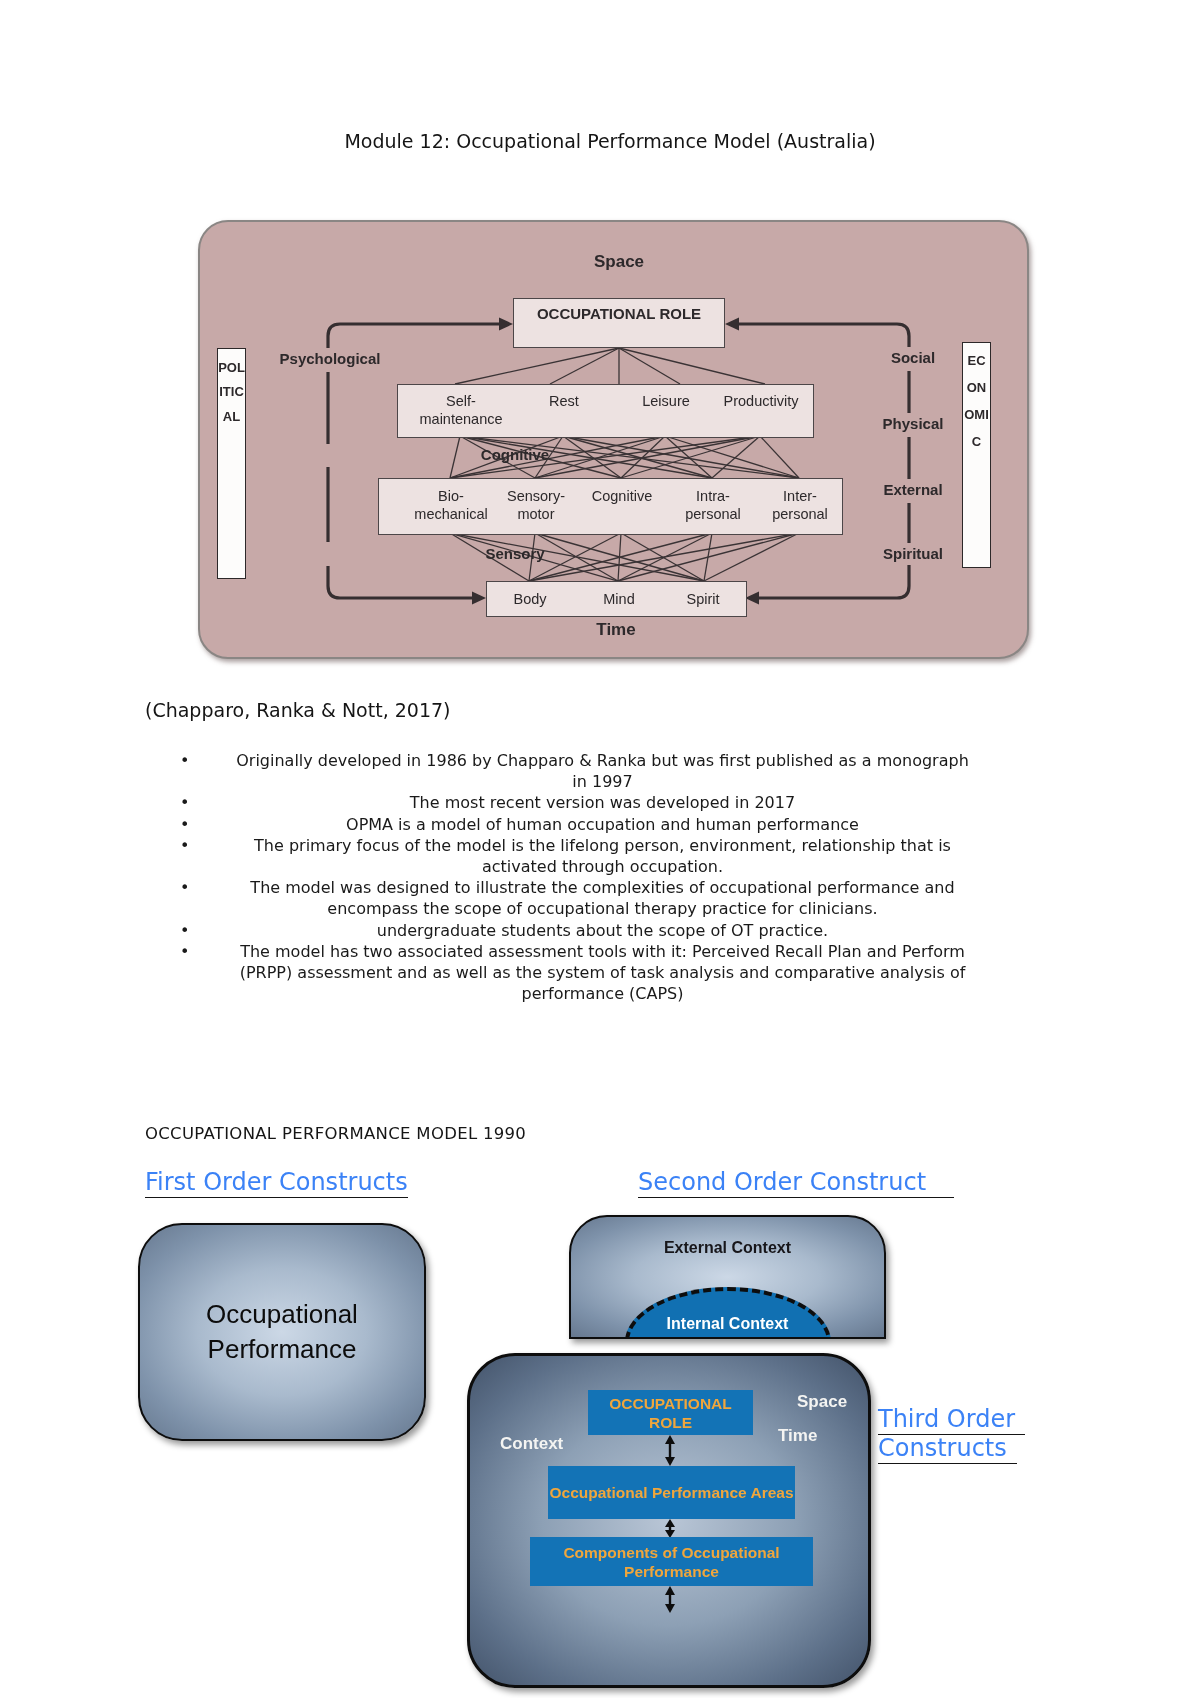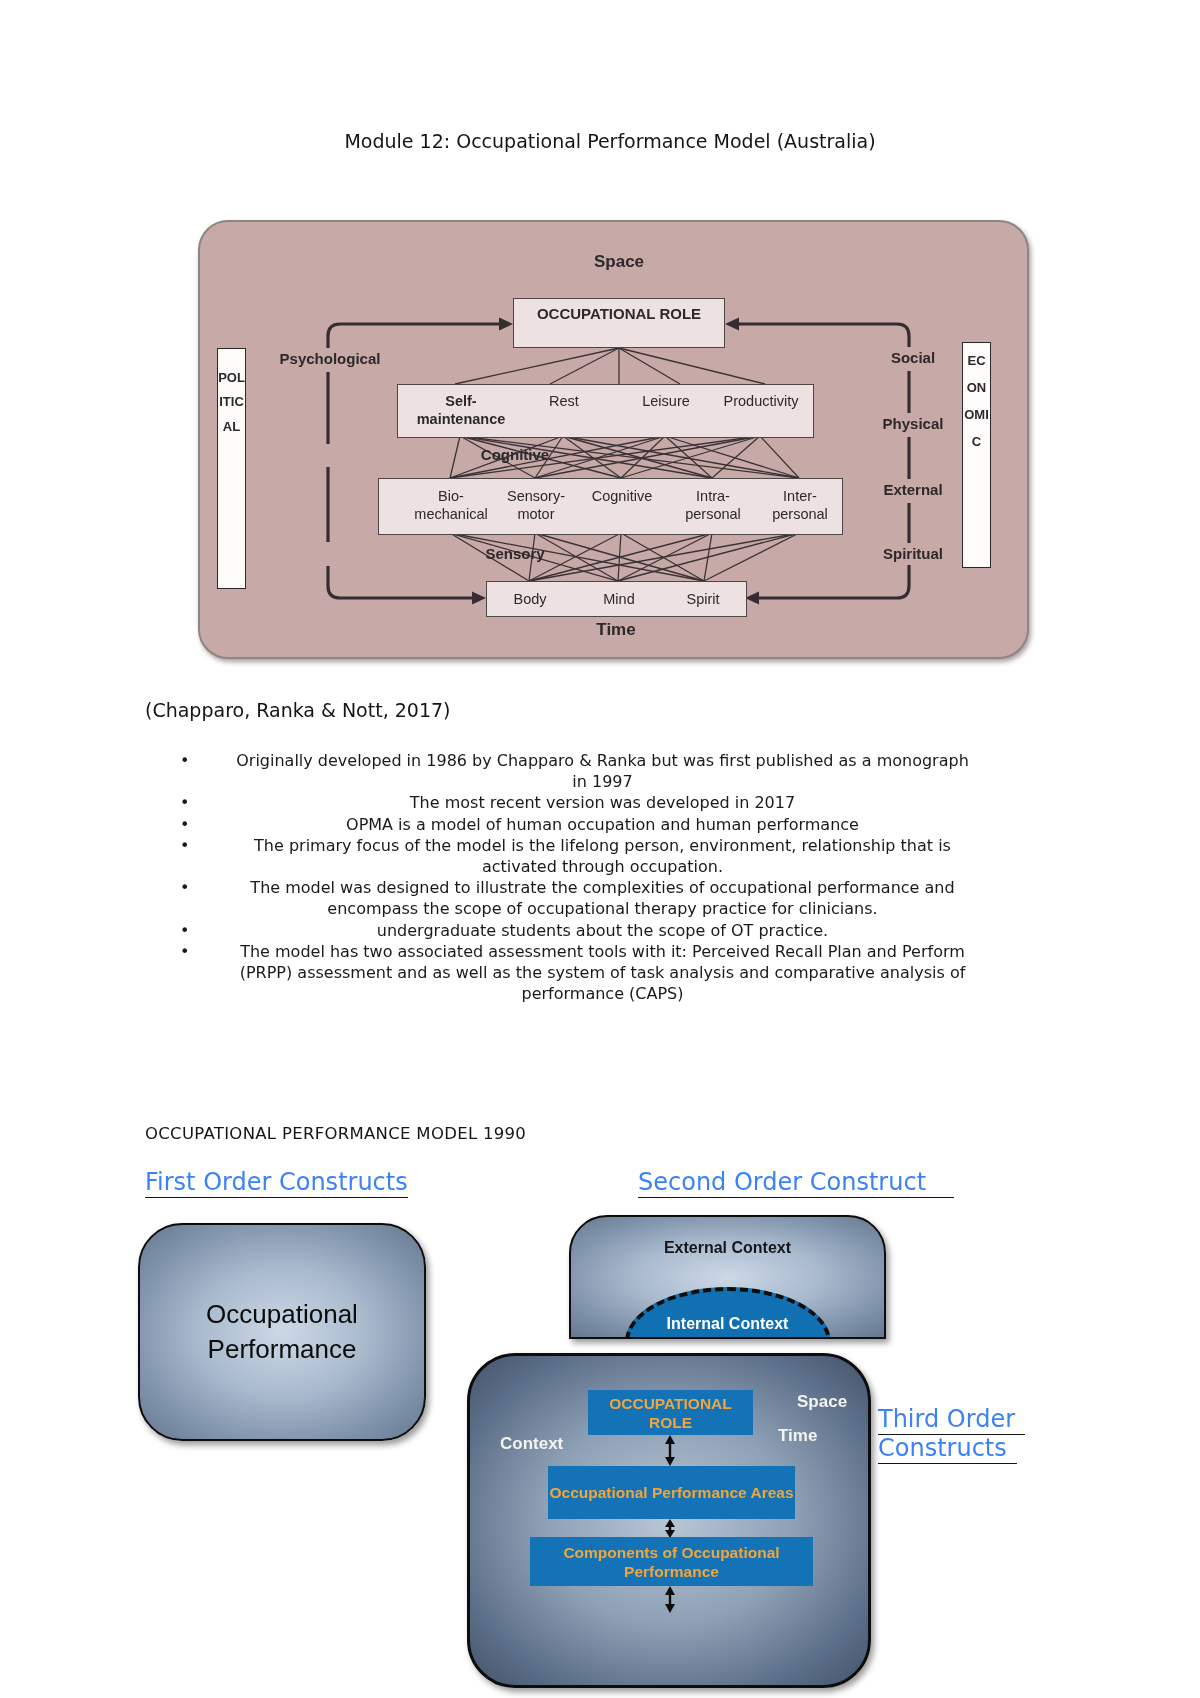--- a/index.html
+++ b/index.html
@@ -126,34 +126,34 @@
           <path d="M599,311 L418,359"></path>
           <path d="M599,311 L504,359"></path>
       </g>
     </svg>
 
     <div class="lbl big" style="left:369px;top:30px;width:100px;">Space</div>
     <div class="lbl big" style="left:366px;top:398px;width:100px;">Time</div>
 
     <div class="pinkbox orbox">OCCUPATIONAL ROLE</div>
 
-    <div class="vbox vpol" style="left:17px;top:126px;width:27px;height:222px;padding-top:17px;">POLITICAL</div>
+    <div class="vbox vpol" style="left:17px;top:126px;width:27px;height:222px;padding-top:7px;">POLITICAL</div>
     <div class="vbox veco" style="left:762px;top:120px;width:27px;height:220px;padding-top:4px;">ECONOMIC</div>
 
     <div class="lbl" style="left:65px;top:128px;width:130px;">Psychological</div>
     <div class="lbl" style="left:250px;top:224px;width:130px;">Cognitive</div>
     <div class="lbl" style="left:250px;top:323px;width:130px;">Sensory</div>
 
     <div class="lbl" style="left:648px;top:127px;width:130px;">Social</div>
     <div class="lbl" style="left:648px;top:193px;width:130px;">Physical</div>
     <div class="lbl" style="left:648px;top:259px;width:130px;">External</div>
     <div class="lbl" style="left:648px;top:323px;width:130px;">Spiritual</div>
 
     <div class="pinkbox" style="left:197px;top:162px;width:415px;height:52px;">
-      <div class="itm" style="left:15px;top:7px;width:96px;font-weight:bold;">Self-maintenance</div>
+      <div class="itm" style="left:15px;top:7px;width:96px;">Self-maintenance</div>
       <div class="itm" style="left:136px;top:7px;width:60px;">Rest</div>
       <div class="itm" style="left:233px;top:7px;width:70px;">Leisure</div>
       <div class="itm" style="left:312px;top:7px;width:102px;">Productivity</div>
     </div>
 
     <div class="pinkbox" style="left:178px;top:256px;width:463px;height:55px;">
       <div class="itm" style="left:28px;top:8px;width:88px;">Bio-mechanical</div>
       <div class="itm" style="left:118px;top:8px;width:78px;">Sensory-motor</div>
       <div class="itm" style="left:203px;top:8px;width:80px;">Cognitive</div>
       <div class="itm" style="left:294px;top:8px;width:80px;">Intra-personal</div>

